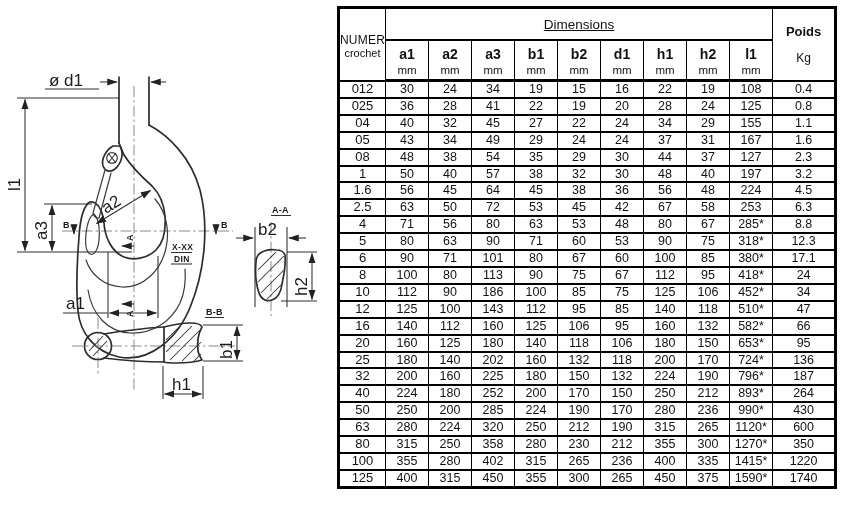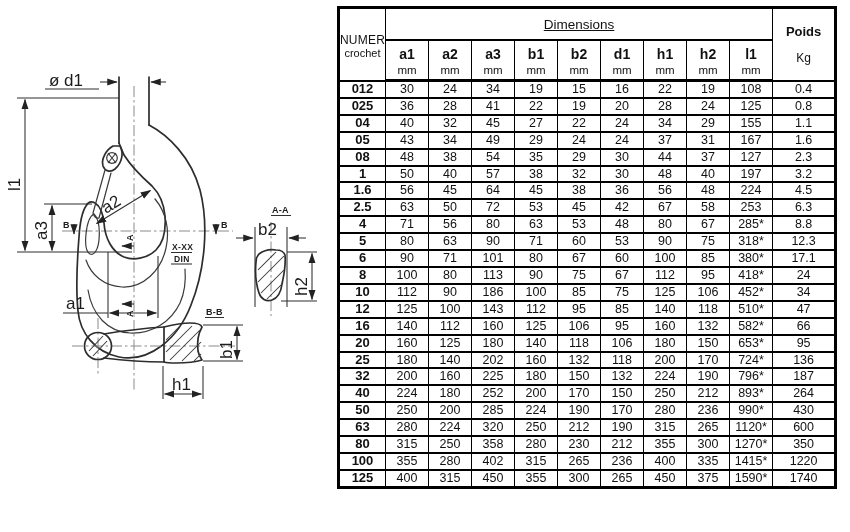--- a/index.html
+++ b/index.html
@@ -29,21 +29,21 @@
   .numhead    { font-size:11px; line-height:13px; }
   .numhead .l1 { font-size:12px; letter-spacing:.2px; margin-top:6px; }
   .dimhead    { font-size:13.5px; height:30px;text-decoration:underline; }
   .poidshead  { font-size:13px; }
   .poidshead .pl { font-weight:bold; margin-top:0; }
   .poidshead .kg { font-weight:normal; font-size:12px; margin-top:12px; }
   thead tr.labels td { border-bottom-width:3px; height:38px; }
   .dlab  { font-weight:bold; font-size:14px; line-height:17px; margin-top:2px; }
   .dunit { font-size:11.5px; line-height:14px; }
   tbody td { height:14.8px; line-height:14.9px; font-size:12.5px; }
-  tbody td.numcol { font-weight:bold; font-size:13px; }
+  tbody td.numcol { font-weight:normal; font-size:13px; }
 </style>
 </head>
 <body>
 
 <div class="page">
 
   <svg class="drawing" viewBox="0 0 335 532">
     <defs>
       <marker id="ah" viewBox="0 0 10 10" refX="9.3" refY="5" markerWidth="10" markerHeight="10" orient="auto-start-reverse">
         <path d="M0,1.6 L10,5 L0,8.4 Z" fill="#222"></path>

